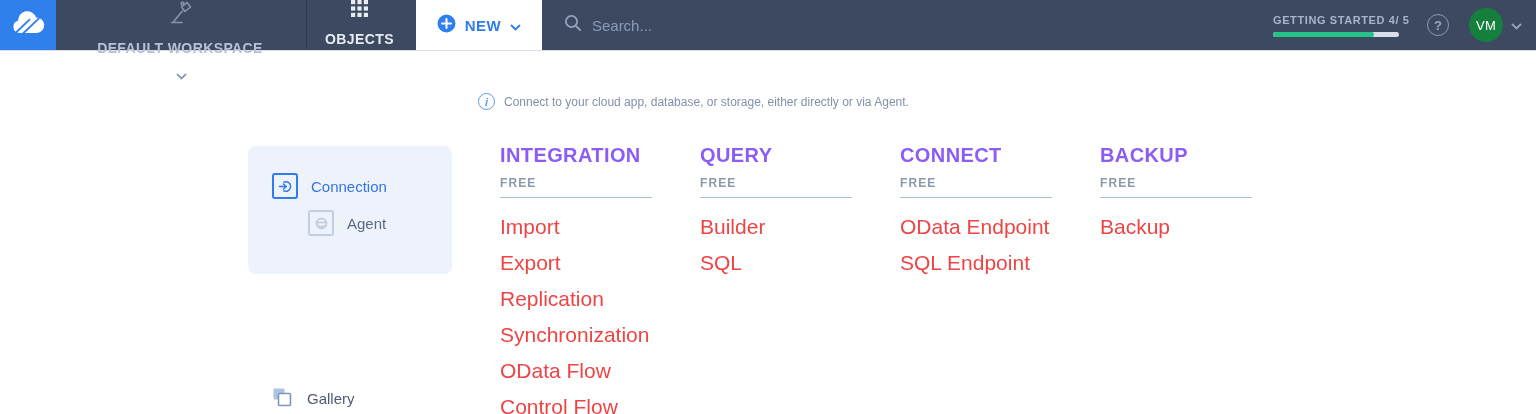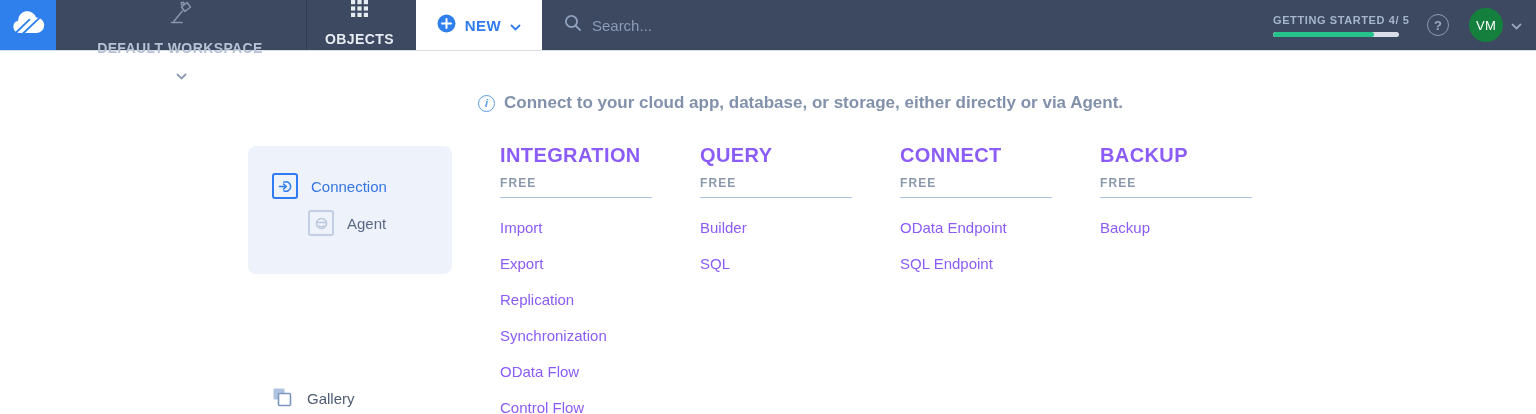--- a/index.html
+++ b/index.html
@@ -30,21 +30,21 @@
           display:flex; align-items:center; justify-content:center; font-size:13px; font-weight:700;
           margin-right:20px; cursor:pointer; }
   .userbox { display:flex; align-items:center; gap:8px; cursor:pointer; }
   .avatar { width:34px; height:34px; border-radius:50%; background:#15803d; color:#fff; font-weight:400;
             font-size:13px; display:flex; align-items:center; justify-content:center; letter-spacing:.3px; }
 
   
   .info-row { position:absolute; left:478px; top:93px; display:flex; align-items:center; gap:9px; }
   .info-circle { width:17px; height:17px; border:1.5px solid #5a9bea; border-radius:50%; color:#5a9bea;
                  display:flex; align-items:center; justify-content:center; font-size:11px; font-weight:700; font-style:italic; }
-  .info-text { color:#8291ab; font-size:17px;font-weight:bold; }
+  .info-text { color:#8291ab; font-size:12px; }
 
   
   .side-panel { position:absolute; left:248px; top:146px; width:204px; height:128px; background:#eef2fa; border-radius:8px; }
   .side-item { position:absolute; left:24px; display:flex; align-items:center; gap:13px; cursor:pointer; }
   .side-item.row1 { top:27px; }
   .side-item.row2 { top:64px;padding-left:36px; }
   .icon-box { width:26px; height:26px; border-radius:3px; display:flex; align-items:center; justify-content:center; }
   .icon-box.sel { border:2px solid #2f7bef; }
   .icon-box.unsel { border:2px solid #c2cee2; }
   .side-label-sel { color:#3576e0; font-size:15px; }
@@ -52,21 +52,21 @@
   .gallery { position:absolute; left:272px; top:387px; display:flex; align-items:center; gap:15px;
              color:#4e5c72; font-size:15px; cursor:pointer; }
 
   
   .categories { position:absolute; left:500px; top:144px; display:flex; }
   .category { width:200px; flex:0 0 auto; }
   .cat-title { font-size:20px; font-weight:700; color:#8b5cf6; letter-spacing:.4px; }
   .cat-badge { margin-top:9px; font-size:12px; font-weight:700; color:#8b99ac; letter-spacing:1.1px; }
   .cat-rule { width:152px; border-bottom:1px solid #a9c2de; margin-top:7px; }
   .cat-list { list-style:none; margin-top:11px; }
-  .cat-list li { height:36px; display:flex; align-items:center; font-size:15px; color:#8b5cf6; cursor:pointer; }
+  .cat-list li { height:36px; display:flex; align-items:center; font-size:21px; color:#ef4444; cursor:pointer; }
 </style>
 </head>
 <body>
 
 <div class="stage">
 
   <div class="topbar">
 
     <div class="logo">
       <span>

